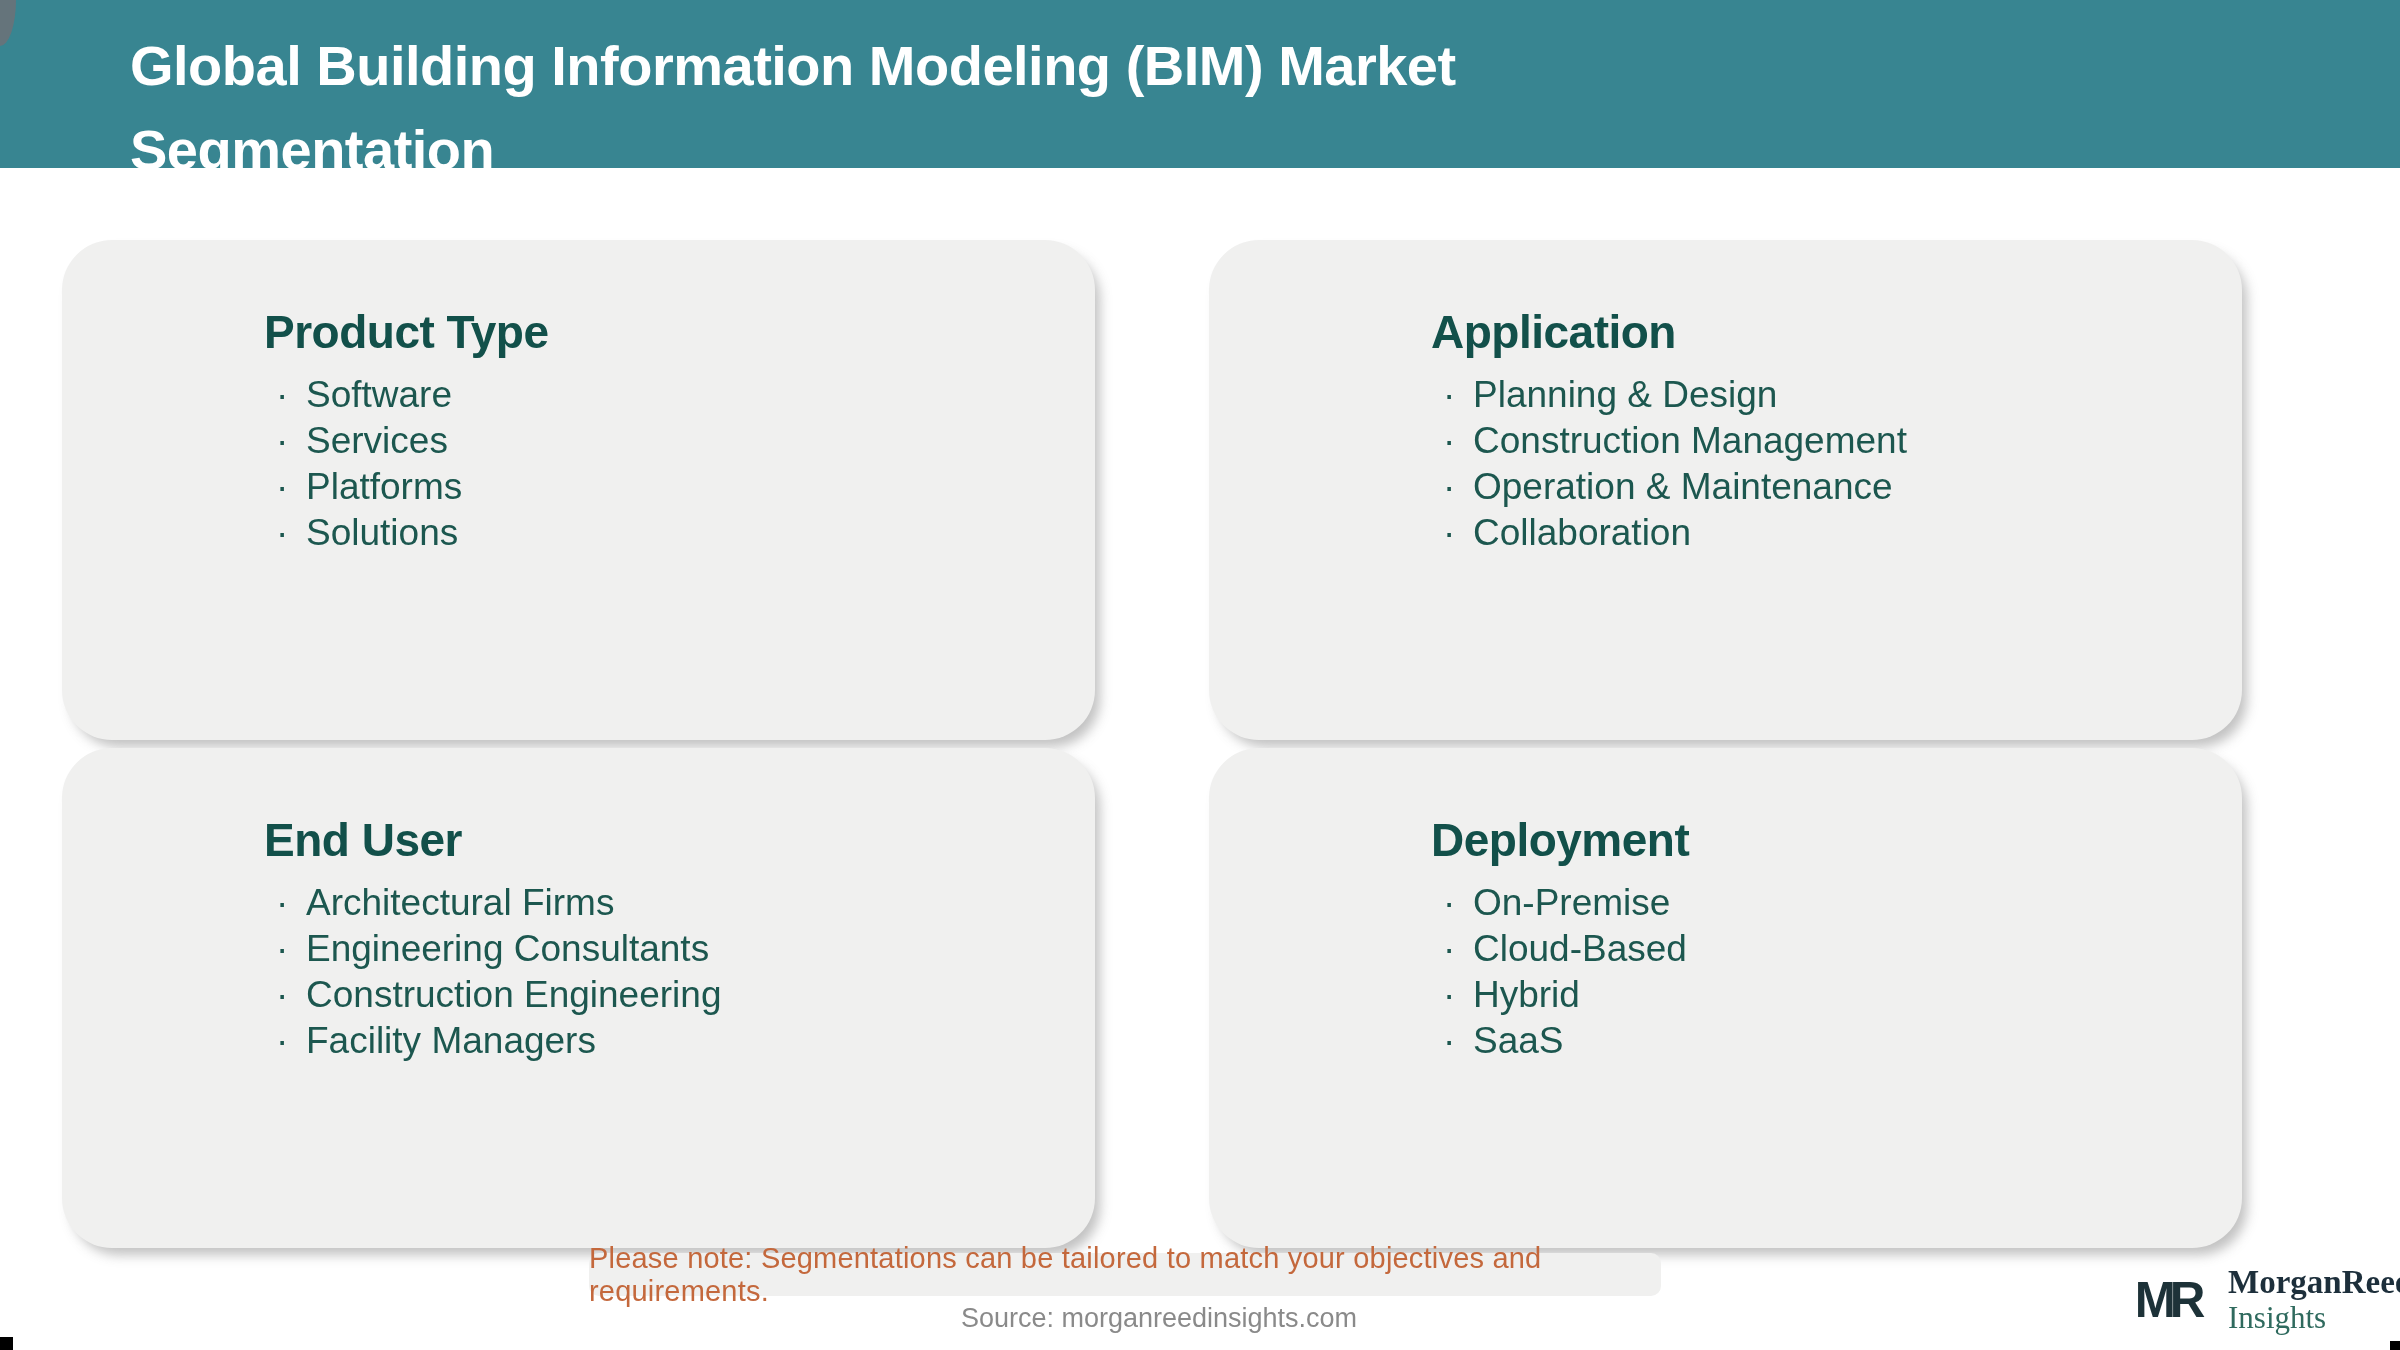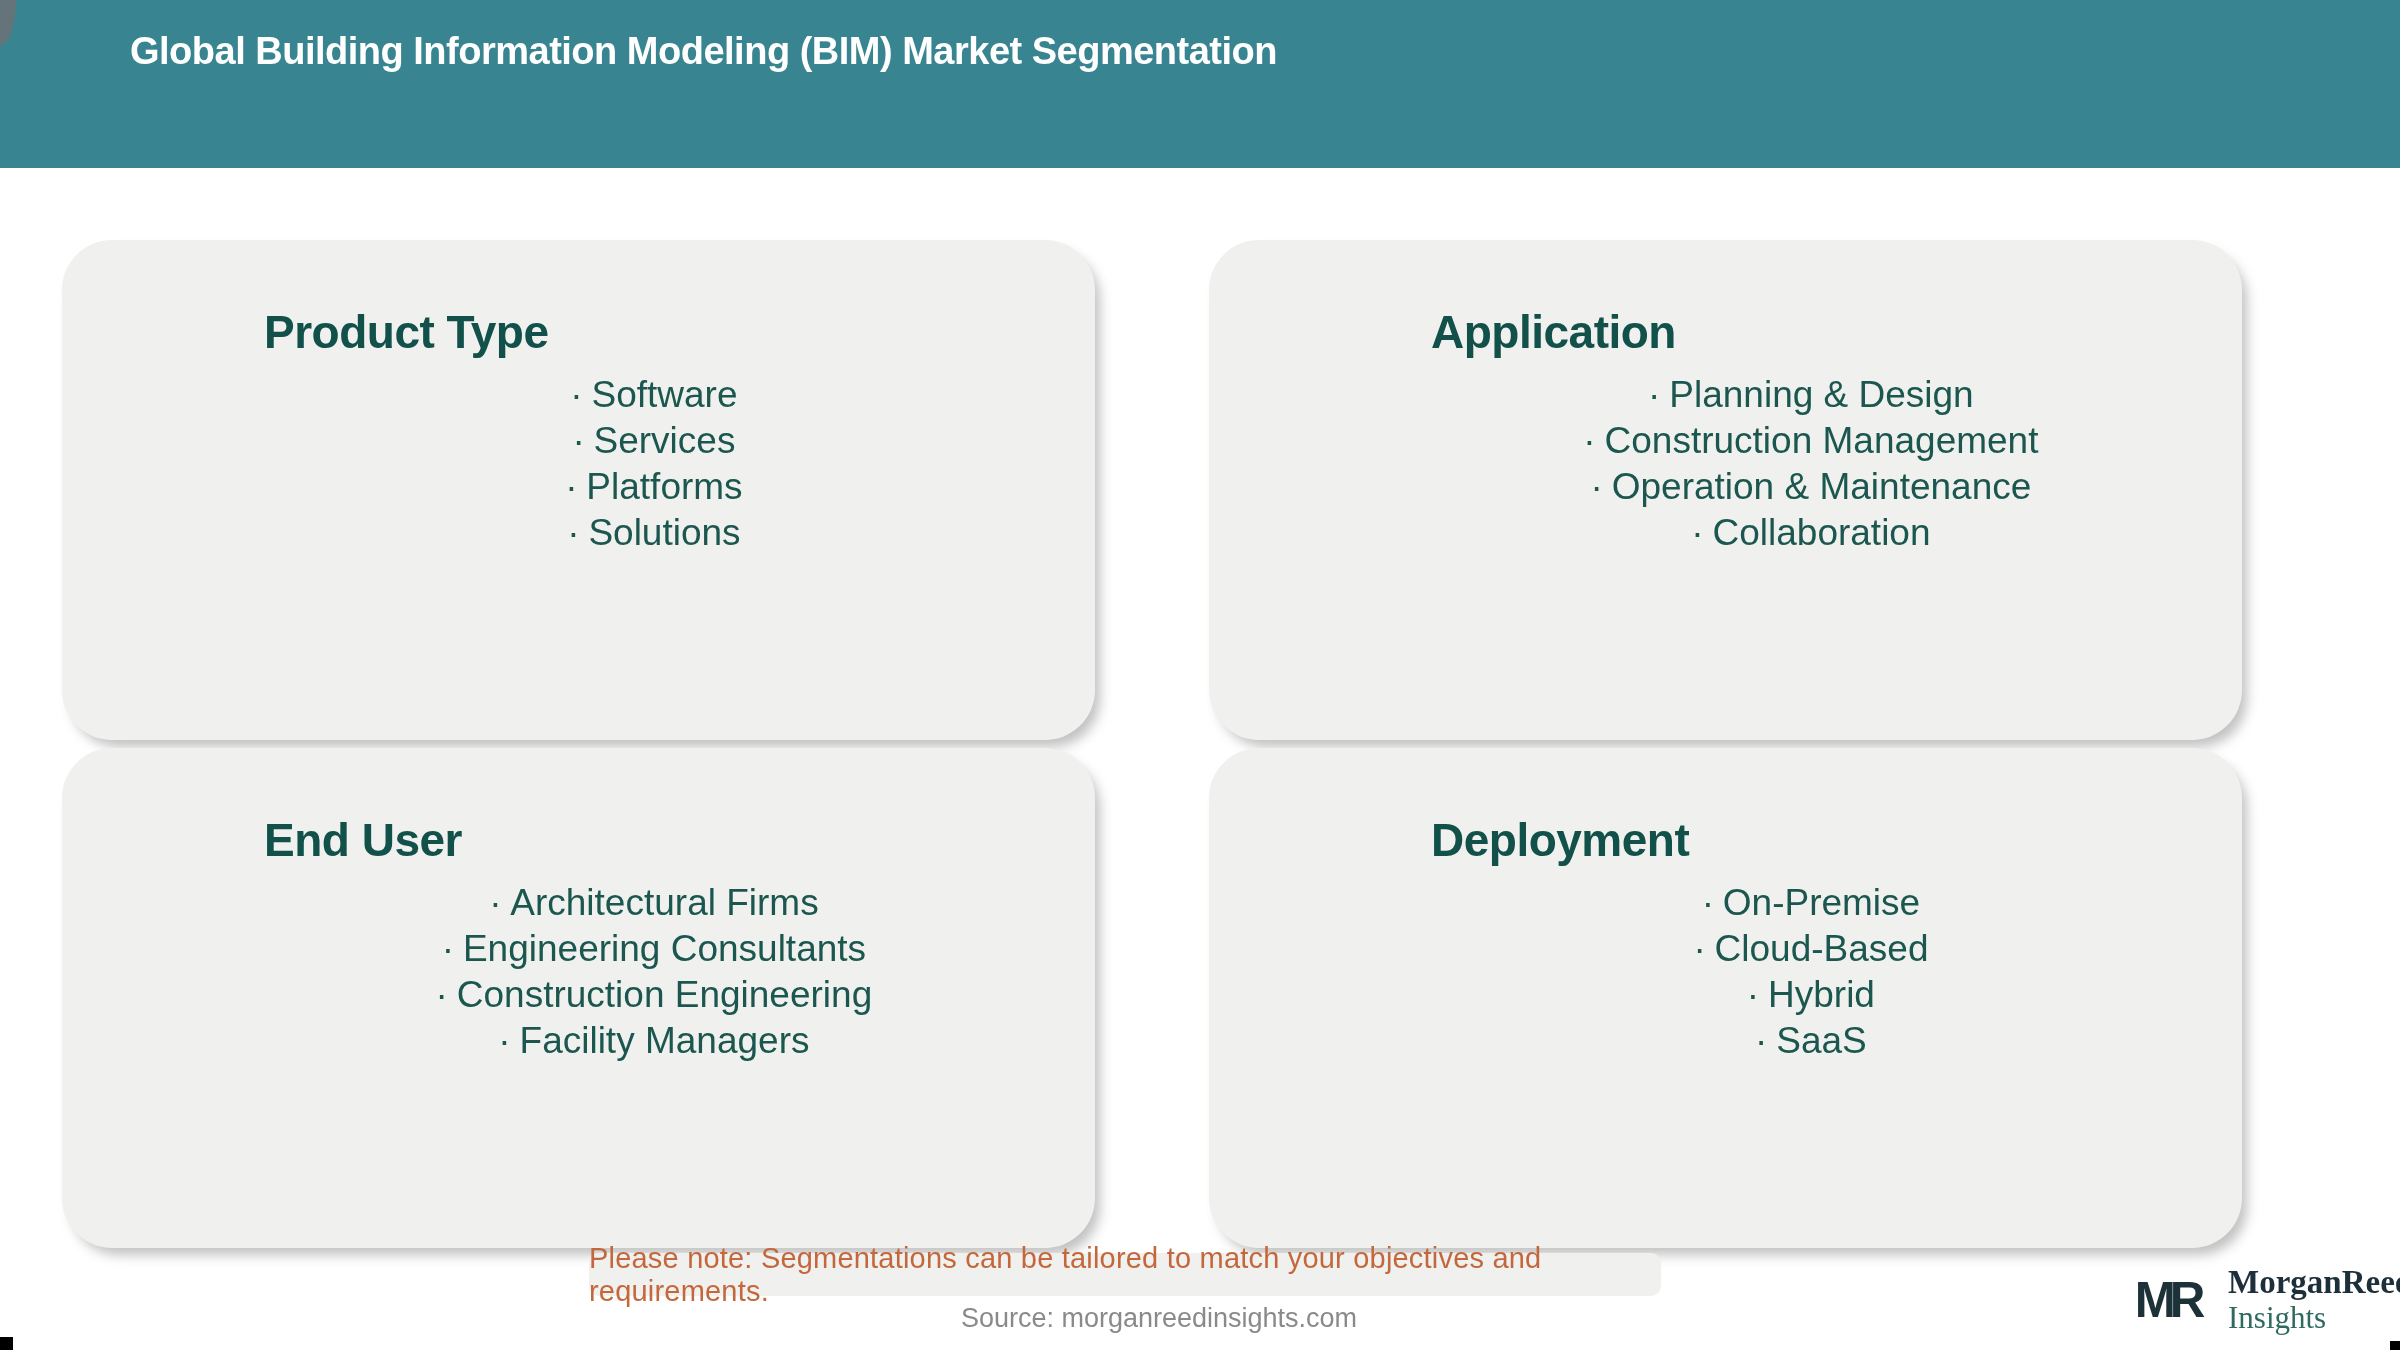--- a/index.html
+++ b/index.html
@@ -34,24 +34,24 @@
     background: #7e6b70;
     opacity: 0.65;
     border-bottom-right-radius: 100% 100%;
   }
   .page-title {
     position: absolute;
     top: 24px;
     left: 130px;
     max-width: 1520px;
     color: #ffffff;
-    font-size: 38px;
+    font-size: 56px;
     font-weight: 800;
     letter-spacing: -0.5px;
-    line-height: 55px;
+    line-height: 84px;
   }
 
   
   .card {
     position: absolute;
     width: 1033px;
     height: 500px;
     background: #f0f0ef;
     border-radius: 50px;
     box-shadow: 7px 9px 12px -2px rgba(120,120,120,0.45);
@@ -66,23 +66,22 @@
   .card-title {
     font-size: 46px;
     font-weight: 700;
     color: #12504a;
     line-height: 52px;
     margin: 0 0 14px 0;
     letter-spacing: -0.5px;
   }
   ul.card-list {
     list-style: none;
-    margin: 0;
+    margin: 12px;
     padding: 0;
-    text-align: center;
   }
   ul.card-list li {
     font-size: 37px;
     font-weight: 400;
     color: #1c574f;
     line-height: 46px;
     white-space: nowrap;
   }
   ul.card-list .bullet {
     display: inline-block;

